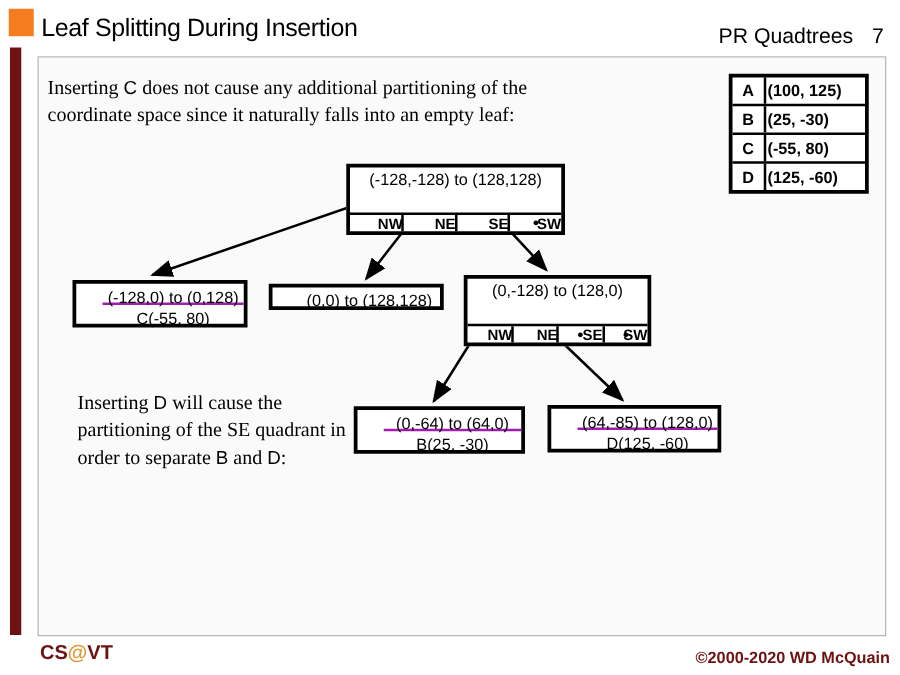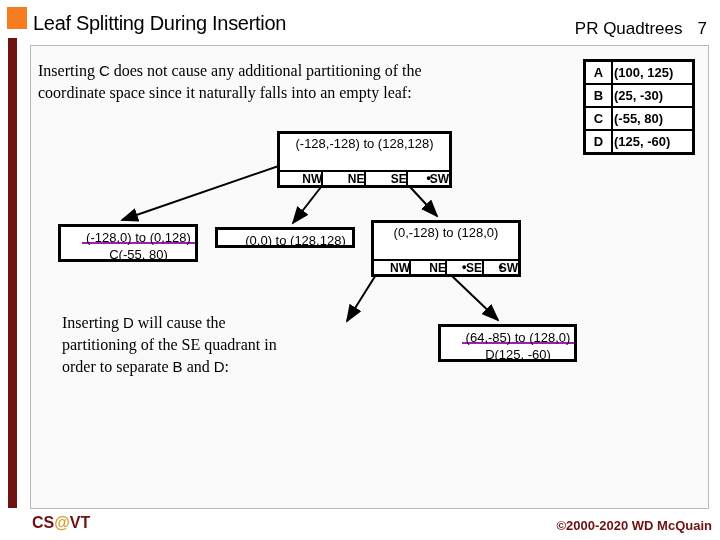--- a/index.html
+++ b/index.html
@@ -140,20 +140,24 @@
       <div class="ptr-cell">●</div>
     </div>
   </div>
   <div class="quad-labels" id="labels-se">
     <span>NW</span>
     <span>NE</span>
     <span>SE</span>
     <span>SW</span>
   </div>
 
+  <div class="node leaf" id="node-senw">
+    <div class="region">(0,-64) to (64,0)</div>
+    <div class="point">B(25, -30)</div>
+  </div>
 
   <div class="node leaf" id="node-sene">
     <div class="region">(64,-85) to (128,0)</div>
     <div class="point">D(125, -60)</div>
   </div>
 
   <div class="footer-left">
     <span>CS</span><span class="at">@</span><span>VT</span>
   </div>
   <div class="footer-right">©2000-2020 WD McQuain</div>

